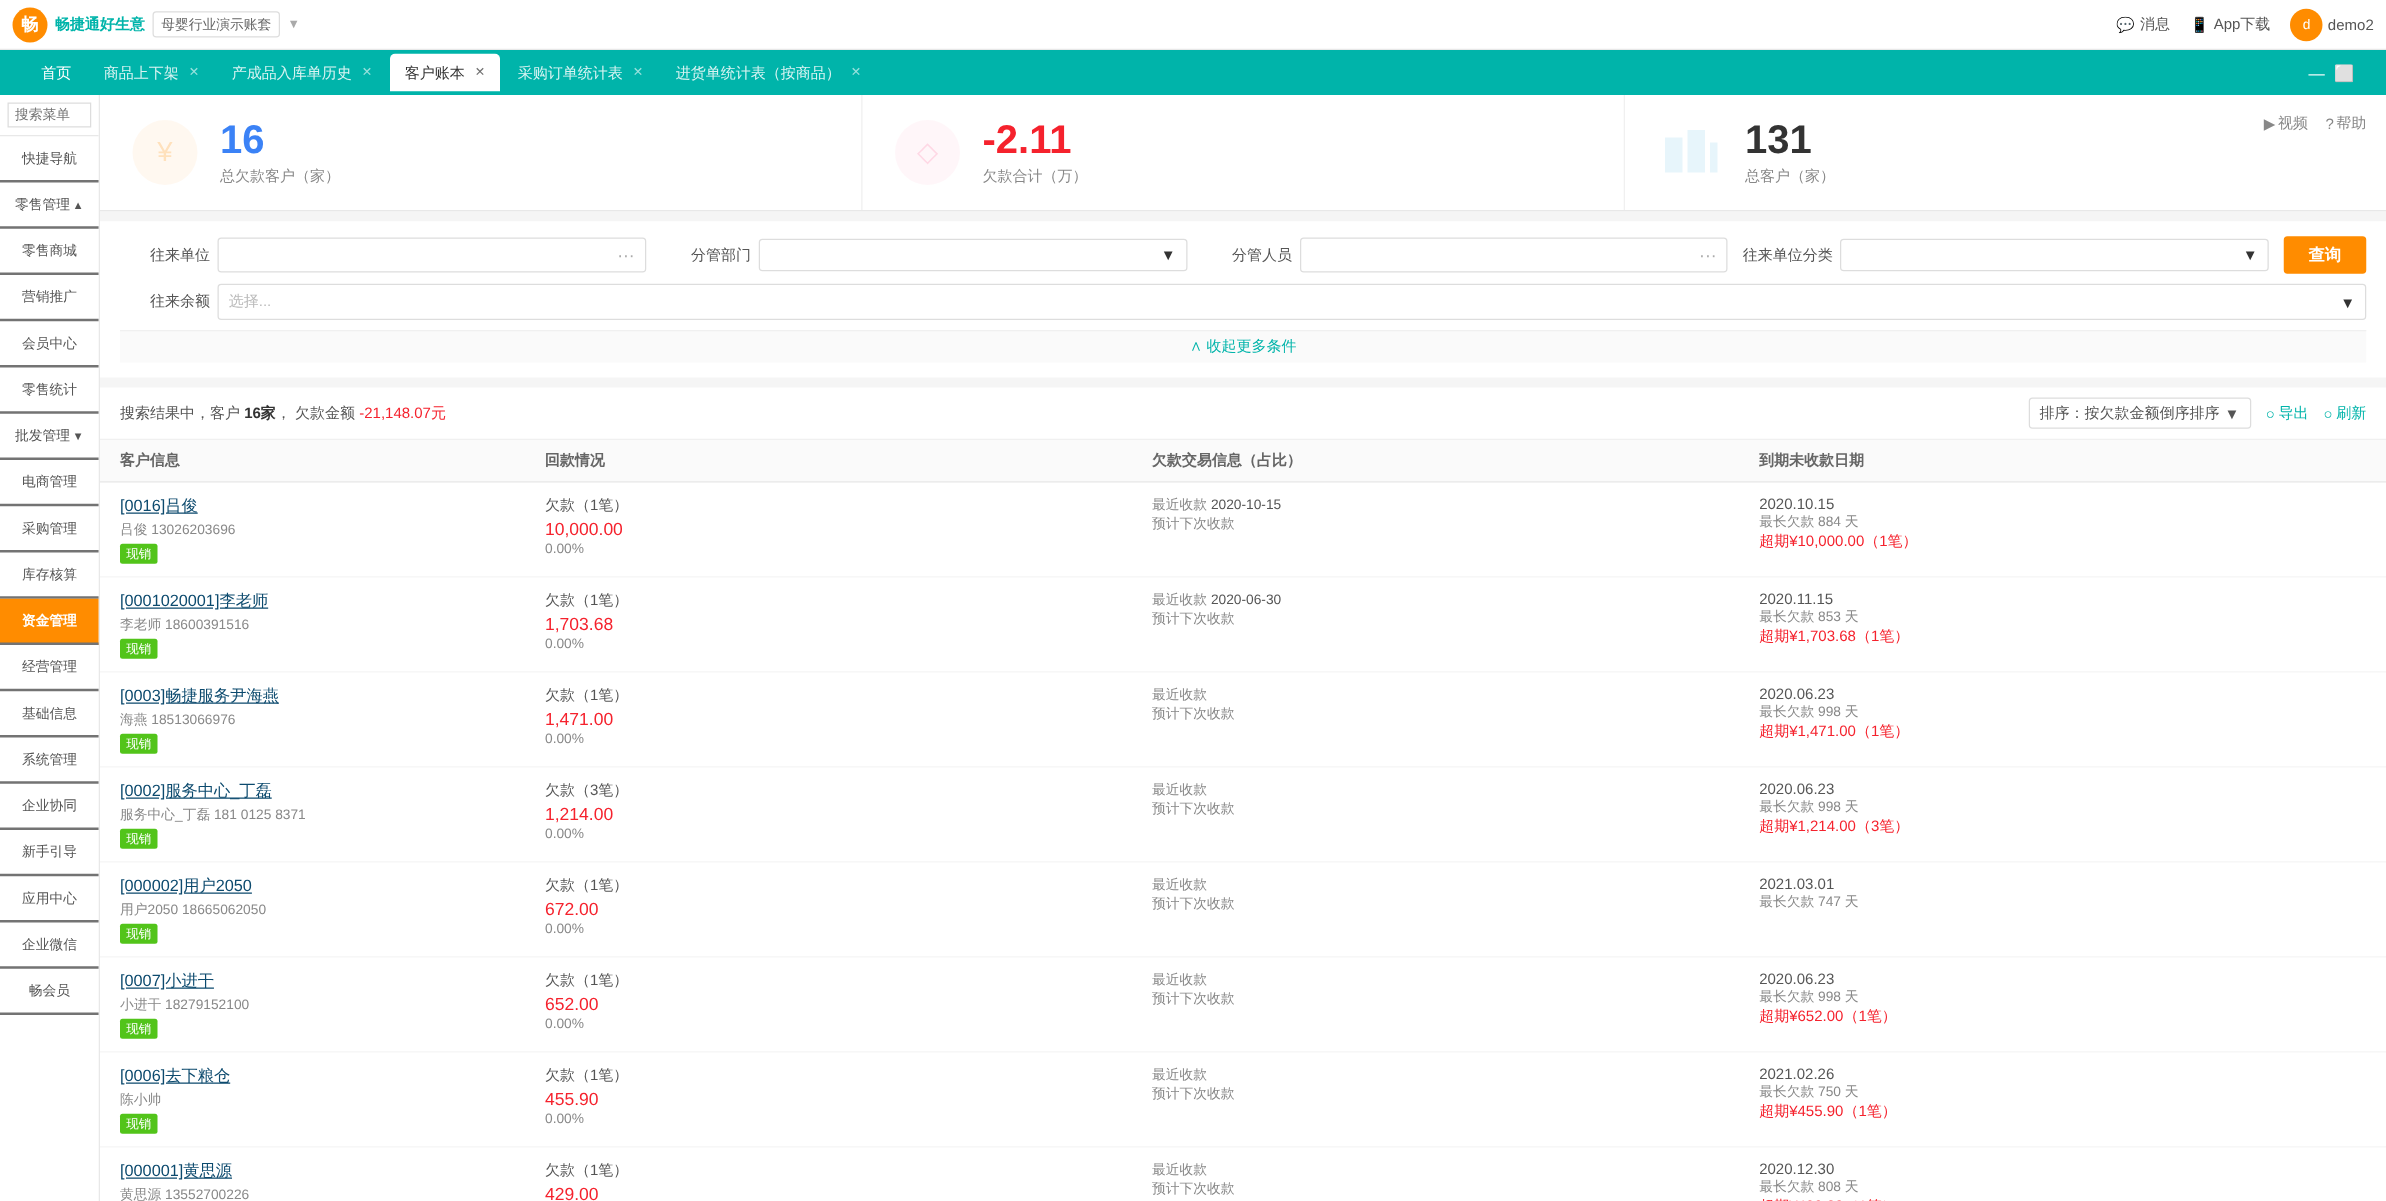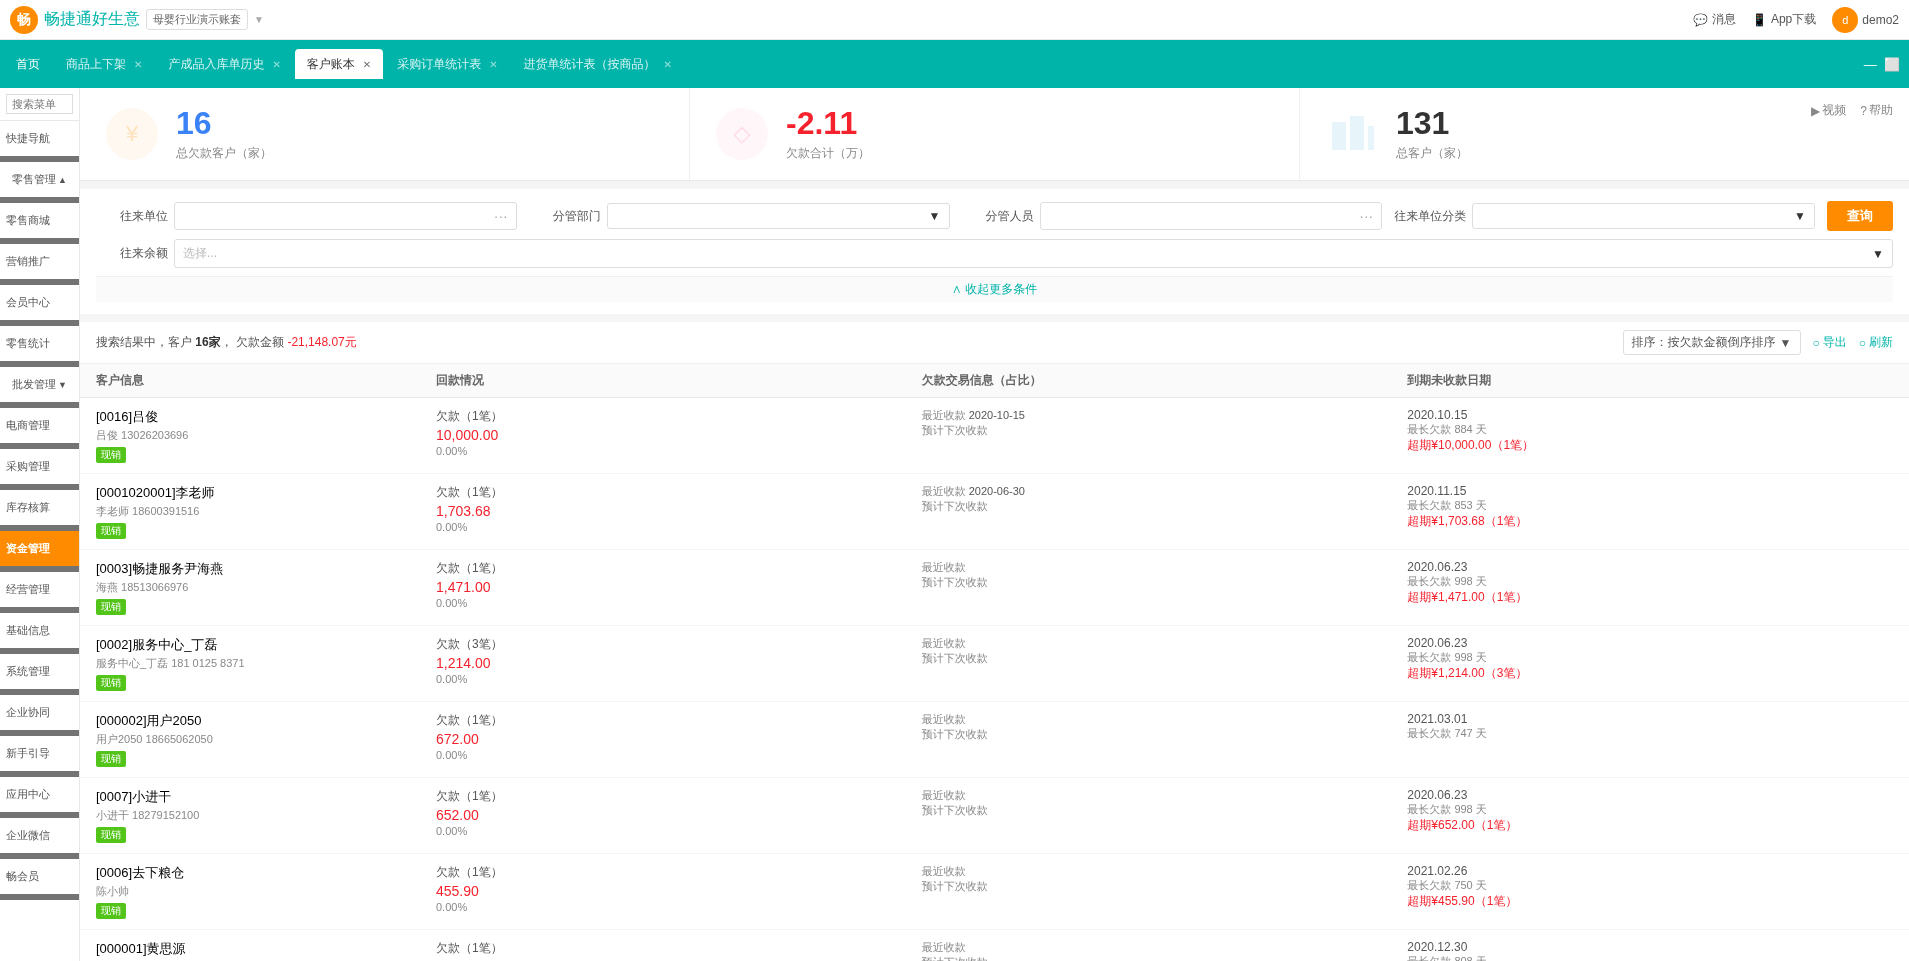--- a/index.html
+++ b/index.html
@@ -2,40 +2,40 @@
 <html><head>
   <meta charset="utf-8">
   <style>
     * { margin: 0; padding: 0; box-sizing: border-box; }
     body { font-family: 'Microsoft YaHei', Arial, sans-serif; font-size: 12px; background: #f5f5f5; color: #333; overflow: hidden; }
 
     
     .top-bar { display: flex; align-items: center; background: #fff; height: 40px; border-bottom: 1px solid #e8e8e8; padding: 0 10px; justify-content: space-between; }
     .logo-area { display: flex; align-items: center; gap: 6px; }
     .logo-icon { width: 28px; height: 28px; background: #ff8c00; border-radius: 50%; display: flex; align-items: center; justify-content: center; color: #fff; font-size: 14px; font-weight: bold; }
-    .logo-text { color: #00b4aa; font-size: 16px; font-weight: normal; }
+    .logo-text { color: #00b4aa; font-size: 12px; font-weight: bold; }
     .industry-select { font-size: 11px; color: #666; padding: 2px 6px; border: 1px solid #ddd; border-radius: 3px; cursor: pointer; }
     .top-right { display: flex; align-items: center; gap: 16px; }
     .top-right-item { display: flex; align-items: center; gap: 4px; font-size: 12px; color: #555; cursor: pointer; }
     .avatar { width: 26px; height: 26px; border-radius: 50%; background: #ff8c00; color: #fff; display: flex; align-items: center; justify-content: center; font-size: 11px; }
 
     
-    .tab-bar { display: flex; align-items: center; background: #00b4aa; height: 48px; padding: 0 4px; gap: 2px; }
+    .tab-bar { display: flex; align-items: center; background: #00b4aa; height: 36px; padding: 0 21px; gap: 2px; }
     .tab { display: flex; align-items: center; gap: 4px; padding: 0 12px; height: 30px; border-radius: 4px 4px 0 0; cursor: pointer; font-size: 12px; color: rgba(255,255,255,0.85); position: relative; }
     .tab.active { background: #fff; color: #333; }
     .tab .close-btn { font-size: 10px; opacity: 0.7; margin-left: 4px; }
     .tab-home { background: transparent; color: #fff; }
     .tab-controls { margin-left: auto; display: flex; gap: 8px; color: #fff; font-size: 16px; cursor: pointer; padding-right: 4px; }
 
     
     .main-layout { display: flex; height: calc(961px - 76px); }
 
     
     .sidebar { width: 80px; background: #fff; border-right: 1px solid #e8e8e8; display: flex; flex-direction: column; overflow-y: auto; flex-shrink: 0; }
-    .sidebar-item { padding: 10px 6px; text-align: left; cursor: pointer; font-size: 11px; color: #555; border-bottom: 6px solid #737373; }
+    .sidebar-item { padding: 10px 6px; text-align: center; cursor: pointer; font-size: 11px; color: #555; border-bottom: 2px solid #737373; }
     .sidebar-item.active { background: #ff8c00; color: #fff; font-weight: bold; }
     .sidebar-item.has-arrow { display: flex; align-items: center; justify-content: center; gap: 2px; }
     .search-box { padding: 6px; border-bottom: 1px solid #e8e8e8; }
     .search-box input { width: 100%; border: 1px solid #ddd; border-radius: 0; padding: 3px 5px; font-size: 11px; }
 
     
     .content { flex: 1; overflow: hidden; display: flex; flex-direction: column; background: #f5f5f5; }
 
     
     .stats-row { display: flex; background: #fff; margin-bottom: 8px; border-bottom: 1px solid #e8e8e8; }
@@ -70,21 +70,21 @@
     .result-text .amount { color: #f5222d; }
     .result-actions { display: flex; align-items: center; gap: 12px; font-size: 12px; color: #555; }
     .sort-select { display: flex; align-items: center; gap: 4px; cursor: pointer; border: 1px solid #ddd; padding: 3px 8px; border-radius: 3px; }
     .action-btn { display: flex; align-items: center; gap: 3px; cursor: pointer; color: #00b4aa; }
 
     
     .table-container { background: #fff; flex: 1; overflow-y: auto; }
     .table-header { display: grid; grid-template-columns: 340px 1fr 1fr 1fr; padding: 8px 16px; background: #fafafa; border-bottom: 1px solid #e8e8e8; font-size: 12px; color: #666; font-weight: bold; }
     .table-row { display: grid; grid-template-columns: 340px 1fr 1fr 1fr; padding: 10px 16px; border-bottom: 1px solid #f5f5f5; align-items: start; }
 
-    .customer-name { color: #000000; cursor: pointer; font-size: 13px; font-weight: 500; }
+    .customer-name { color: #0c4a6e; cursor: pointer; font-size: 13px; font-weight: 500; text-decoration: underline; }
     .customer-sub { color: #888; font-size: 11px; margin-top: 2px; }
     .tag { display: inline-block; background: #52c41a; color: #fff; font-size: 10px; padding: 1px 5px; border-radius: 2px; margin-top: 4px; }
 
     .debt-count { color: #555; font-size: 12px; }
     .debt-amount { color: #f5222d; font-size: 14px; font-weight: normal; margin: 2px 0; }
     .debt-percent { color: #888; font-size: 11px; }
 
     .return-info { font-size: 11px; color: #555; }
     .return-label { color: #888; }
     .return-date { color: #555; }

